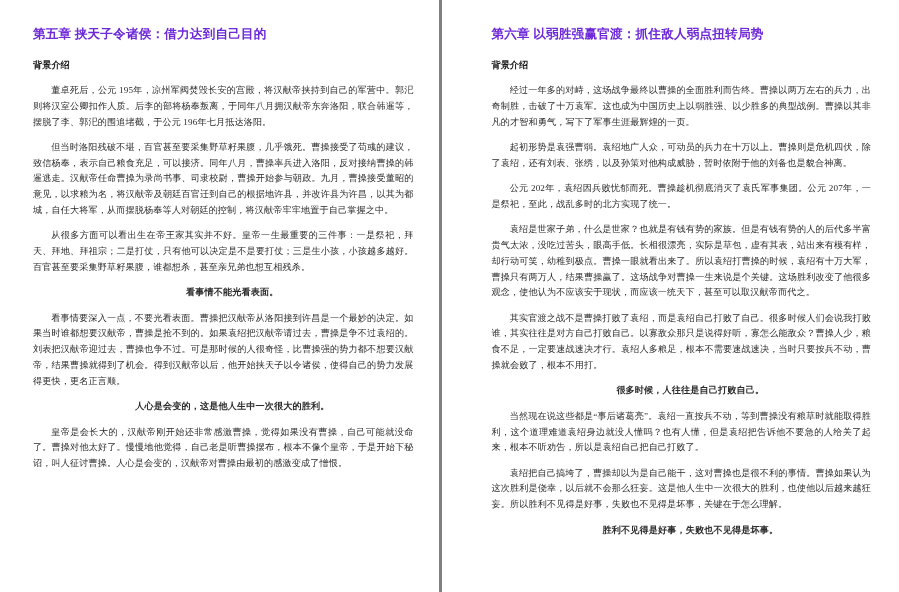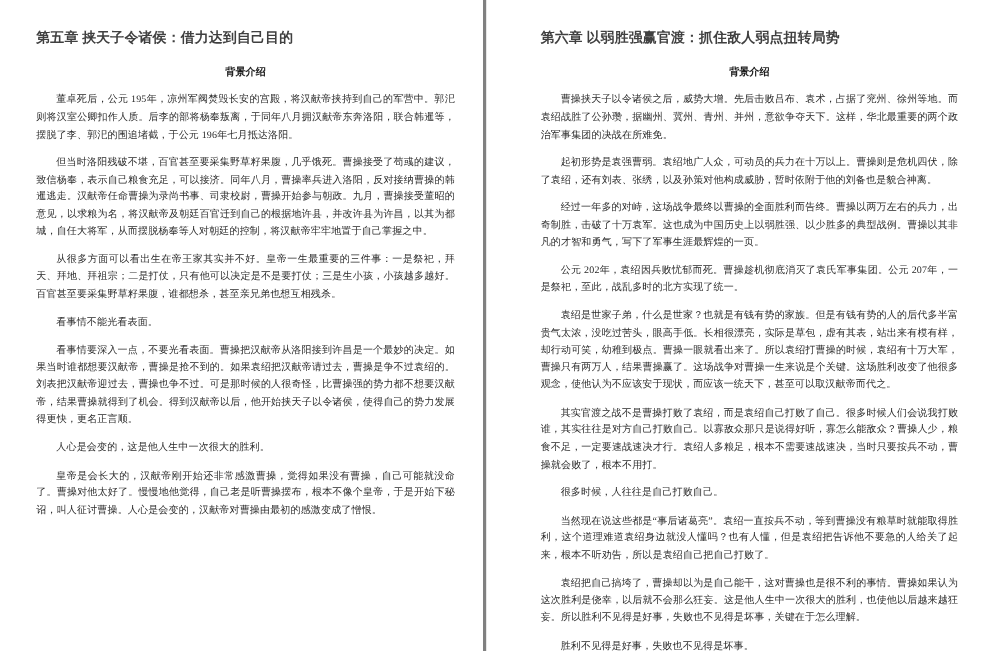--- a/index.html
+++ b/index.html
@@ -36,49 +36,49 @@
   }
   .divider {
     width: 3px;
     background: #808080;
     height: 592px;
     flex: 0 0 3px;
   }
   .chapter-title {
     font-size: 12.6px;
     font-weight: bold;
-    color: #404040;
+    color: #6d28d9;
     letter-spacing: 0.2px;
     margin: 0 0 16px 0;
     line-height: 1.35;
     white-space: nowrap;
   }
   .section-label {
     font-size: 9.2px;
     font-weight: bold;
     color: #1a1a1a;
     margin: 0 0 11px 0;
     line-height: 1.4;
-    text-align: center;
   }
   .para {
     font-size: 9.1px;
     color: #2b2b2b;
     line-height: 1.74;
     text-align: justify;
     text-justify: inter-character;
     text-indent: 2em;
     margin: 0 0 9.5px 0;
     letter-spacing: 0.15px;
   }
   .para:last-child {
     margin-bottom: 0;
   }
   .para-short {
-    text-align: left;
+    text-align: center;
+    font-weight: bold;
   }
 </style>
 </head>
 <body>
 
 <div class="spread">
 
   <div class="page page-left">
     <h1 class="chapter-title">第五章 挟天子令诸侯：借力达到自己目的</h1>
     <h2 class="section-label">背景介绍</h2>
@@ -89,23 +89,22 @@
     <p class="para">看事情要深入一点，不要光看表面。曹操把汉献帝从洛阳接到许昌是一个最妙的决定。如果当时谁都想要汉献帝，曹操是抢不到的。如果袁绍把汉献帝请过去，曹操是争不过袁绍的。刘表把汉献帝迎过去，曹操也争不过。可是那时候的人很奇怪，比曹操强的势力都不想要汉献帝，结果曹操就得到了机会。得到汉献帝以后，他开始挟天子以令诸侯，使得自己的势力发展得更快，更名正言顺。</p>
     <p class="para para-short">人心是会变的，这是他人生中一次很大的胜利。</p>
     <p class="para">皇帝是会长大的，汉献帝刚开始还非常感激曹操，觉得如果没有曹操，自己可能就没命了。曹操对他太好了。慢慢地他觉得，自己老是听曹操摆布，根本不像个皇帝，于是开始下秘诏，叫人征讨曹操。人心是会变的，汉献帝对曹操由最初的感激变成了憎恨。</p>
   </div>
 
   <div class="divider"></div>
 
   <div class="page page-right">
     <h1 class="chapter-title">第六章 以弱胜强赢官渡：抓住敌人弱点扭转局势</h1>
     <h2 class="section-label">背景介绍</h2>
-    <p class="para">曹操挟天子以令诸侯之后，威势大增。先后击败吕布、袁术，占据了兖州、徐州等地。而袁绍战胜了公孙瓒，据幽州、冀州、青州、并州，意欲争夺天下。这样，华北最重要的两个政治军事集团的决战在所难免。</p>
+    <p class="para">经过一年多的对峙，这场战争最终以曹操的全面胜利而告终。曹操以两万左右的兵力，出奇制胜，击破了十万袁军。这也成为中国历史上以弱胜强、以少胜多的典型战例。曹操以其非凡的才智和勇气，写下了军事生涯最辉煌的一页。</p>
     <p class="para">起初形势是袁强曹弱。袁绍地广人众，可动员的兵力在十万以上。曹操则是危机四伏，除了袁绍，还有刘表、张绣，以及孙策对他构成威胁，暂时依附于他的刘备也是貌合神离。</p>
-    <p class="para">经过一年多的对峙，这场战争最终以曹操的全面胜利而告终。曹操以两万左右的兵力，出奇制胜，击破了十万袁军。这也成为中国历史上以弱胜强、以少胜多的典型战例。曹操以其非凡的才智和勇气，写下了军事生涯最辉煌的一页。</p>
     <p class="para">公元 202年，袁绍因兵败忧郁而死。曹操趁机彻底消灭了袁氏军事集团。公元 207年，一是祭祀，至此，战乱多时的北方实现了统一。</p>
     <p class="para">袁绍是世家子弟，什么是世家？也就是有钱有势的家族。但是有钱有势的人的后代多半富贵气太浓，没吃过苦头，眼高手低。长相很漂亮，实际是草包，虚有其表，站出来有模有样，却行动可笑，幼稚到极点。曹操一眼就看出来了。所以袁绍打曹操的时候，袁绍有十万大军，曹操只有两万人，结果曹操赢了。这场战争对曹操一生来说是个关键。这场胜利改变了他很多观念，使他认为不应该安于现状，而应该一统天下，甚至可以取汉献帝而代之。</p>
     <p class="para">其实官渡之战不是曹操打败了袁绍，而是袁绍自己打败了自己。很多时候人们会说我打败谁，其实往往是对方自己打败自己。以寡敌众那只是说得好听，寡怎么能敌众？曹操人少，粮食不足，一定要速战速决才行。袁绍人多粮足，根本不需要速战速决，当时只要按兵不动，曹操就会败了，根本不用打。</p>
     <p class="para para-short">很多时候，人往往是自己打败自己。</p>
     <p class="para">当然现在说这些都是“事后诸葛亮”。袁绍一直按兵不动，等到曹操没有粮草时就能取得胜利，这个道理难道袁绍身边就没人懂吗？也有人懂，但是袁绍把告诉他不要急的人给关了起来，根本不听劝告，所以是袁绍自己把自己打败了。</p>
     <p class="para">袁绍把自己搞垮了，曹操却以为是自己能干，这对曹操也是很不利的事情。曹操如果认为这次胜利是侥幸，以后就不会那么狂妄。这是他人生中一次很大的胜利，也使他以后越来越狂妄。所以胜利不见得是好事，失败也不见得是坏事，关键在于怎么理解。</p>
     <p class="para para-short">胜利不见得是好事，失败也不见得是坏事。</p>
 
   </div>
 

